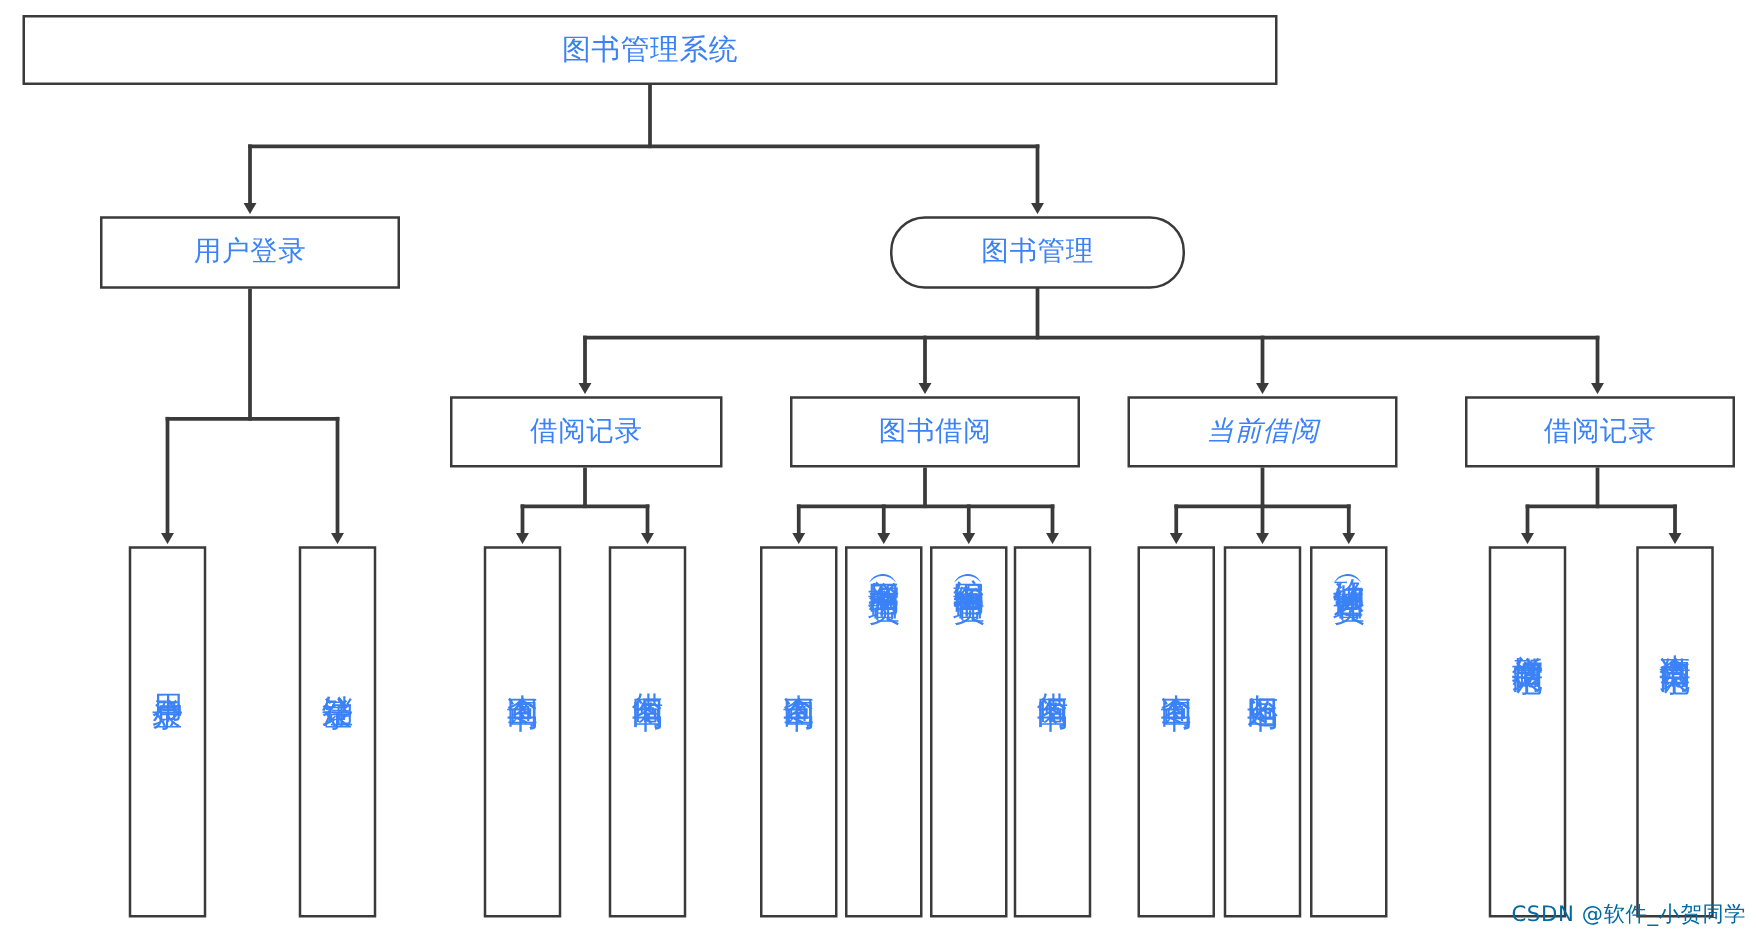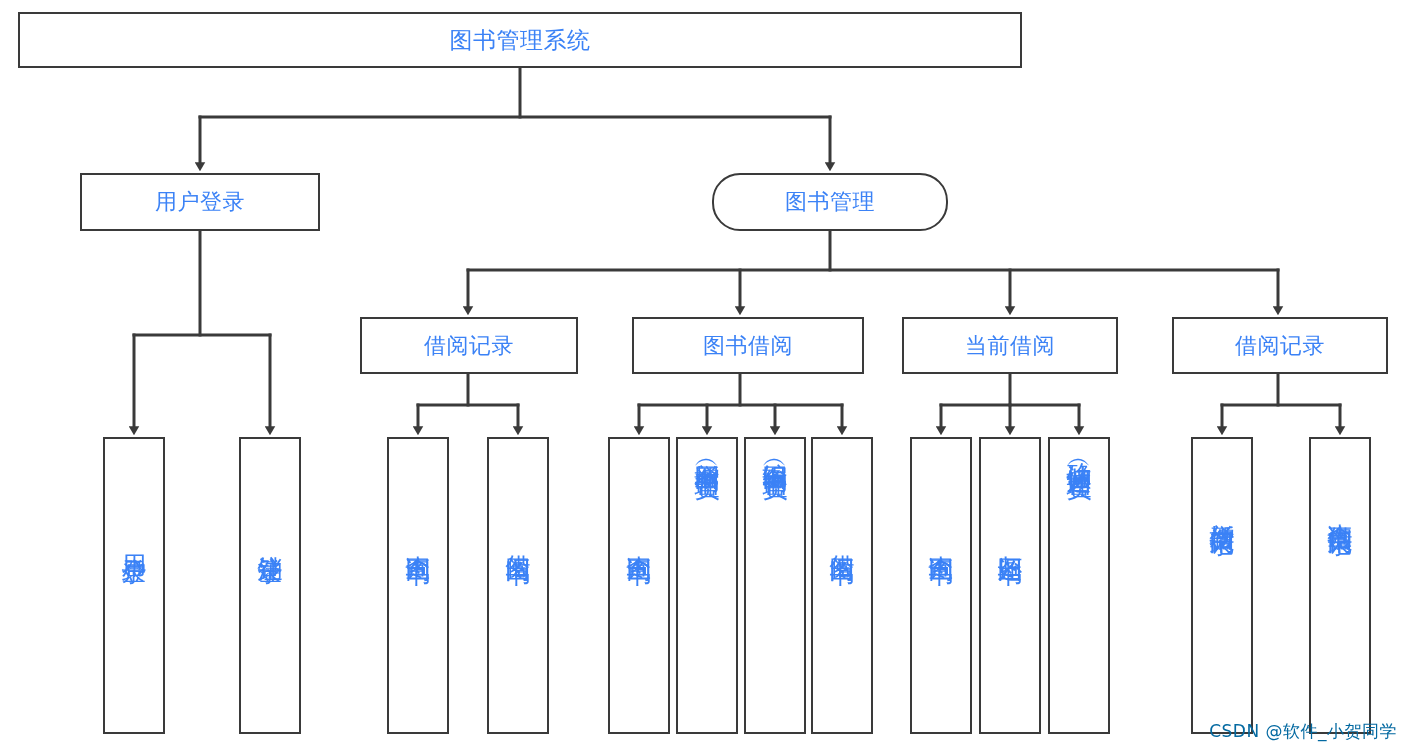--- a/index.html
+++ b/index.html
@@ -171,21 +171,21 @@
   </div>
 
   <div class="node lvl3" style="left:360px;width:218px;">
     <span class="node-label">借阅记录</span>
   </div>
 
   <div class="node lvl3" style="left:632px;width:232px;">
     <span class="node-label">图书借阅</span>
   </div>
 
-  <div class="node lvl3" style="left:902px;width:216px;">
+  <div class="node lvl3" style="left:902px;width:216px;font-style:italic;">
     <span class="node-label">当前借阅</span>
   </div>
 
   <div class="node lvl3" style="left:1172px;width:216px;">
     <span class="node-label">借阅记录</span>
   </div>
 
   <div class="node leaf short-text" style="left:103px;">
     <span class="node-label">用户登录</span>
   </div>

